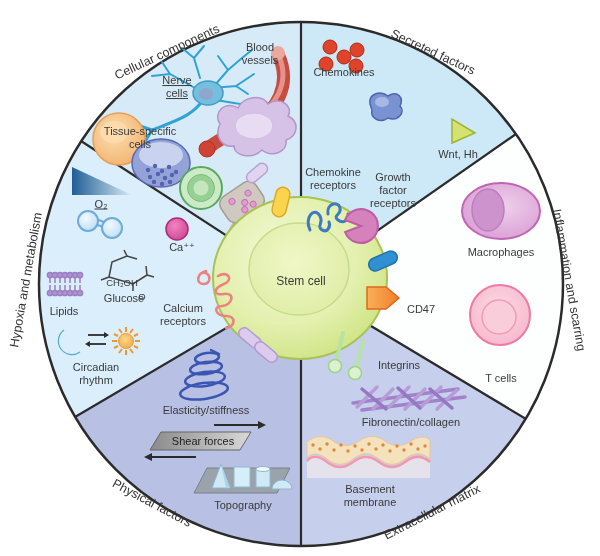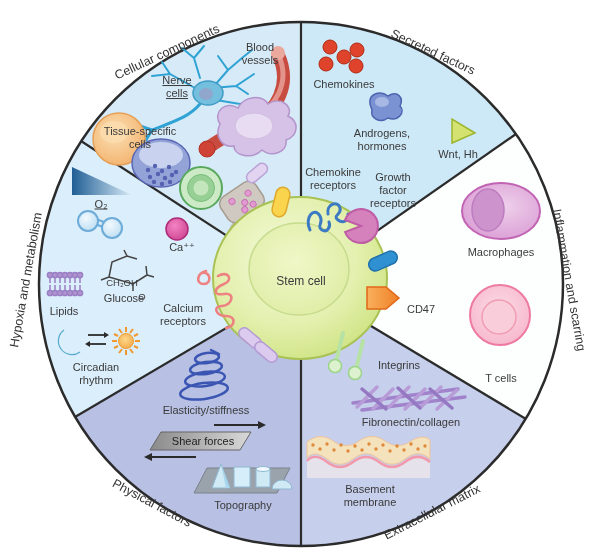--- a/index.html
+++ b/index.html
@@ -333,23 +333,21 @@
   <div class="title" style="left:152px;top:503px;transform:translate(-50%,-50%) rotate(28deg);">Physical factors</div>
   <div class="title" style="left:26px;top:280px;transform:translate(-50%,-50%) rotate(-80deg);">Hypoxia and metabolism</div>
 
   <div class="lbl" style="left:177px;top:87px;text-decoration:underline;">Nerve
 cells</div>
   <div class="lbl" style="left:260px;top:54px;">Blood
 vessels</div>
   <div class="lbl" style="left:140px;top:138px;">Tissue-specific
 cells</div>
 
-  <div class="lbl" style="left:344px;top:84px;">Chemokines</div>
-  <div class="lbl" style="left:382px;top:140px;">Androgens,
-hormones</div>
+  <div class="lbl" style="left:344px;top:72px;">Chemokines</div>
   <div class="lbl" style="left:458px;top:154px;">Wnt, Hh</div>
 
   <div class="lbl" style="left:501px;top:252px;">Macrophages</div>
   <div class="lbl" style="left:501px;top:378px;">T cells</div>
 
   <div class="lbl" style="left:411px;top:422px;">Fibronectin/collagen</div>
   <div class="lbl" style="left:370px;top:496px;">Basement
 membrane</div>
 
   <div class="lbl" style="left:206px;top:410px;">Elasticity/stiffness</div>

